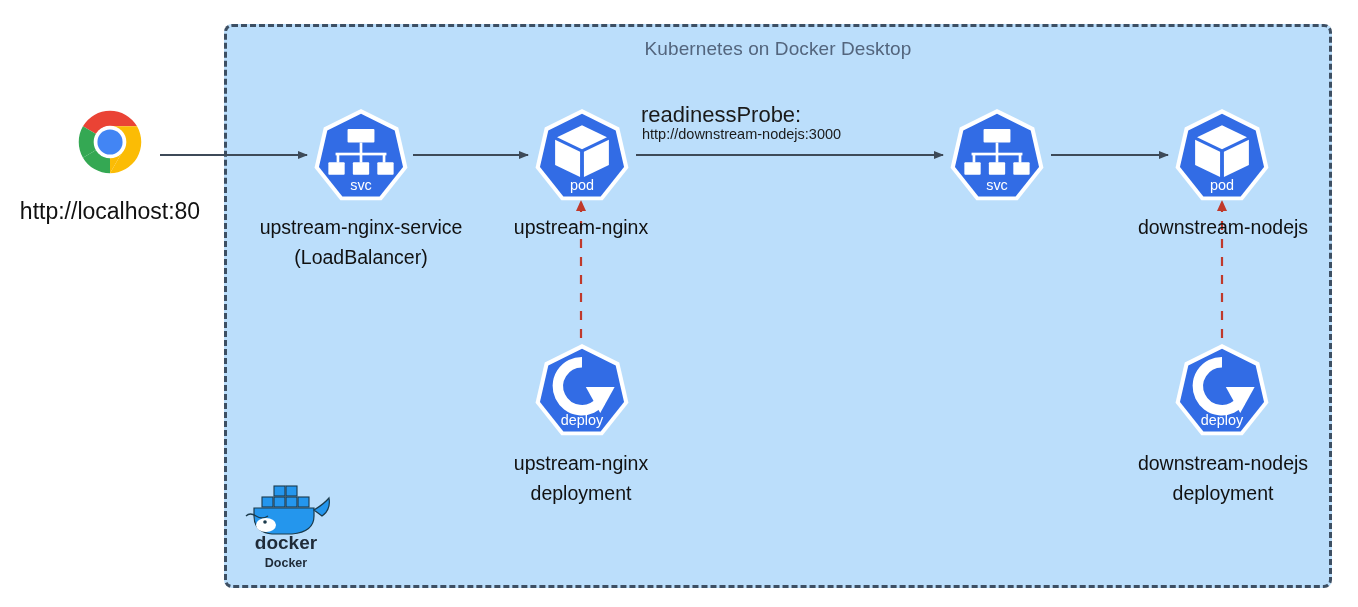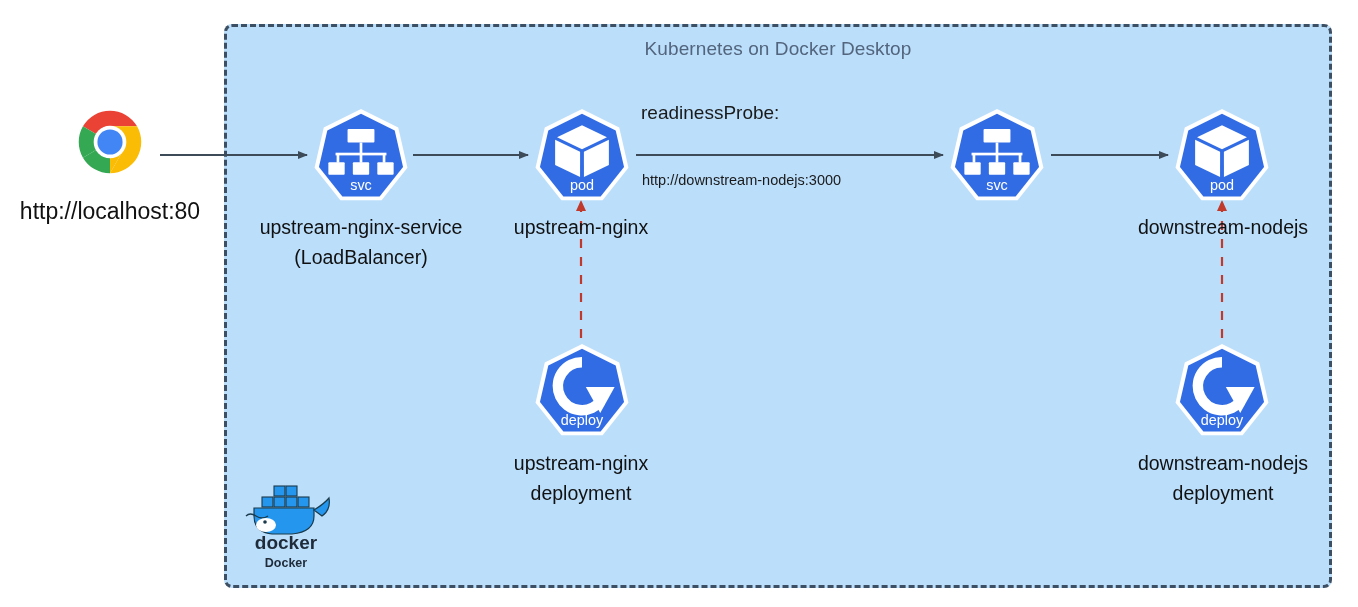--- a/index.html
+++ b/index.html
@@ -49,21 +49,21 @@
     font-size: 19.5px;
     color: #111111;
     line-height: 30px;
     white-space: pre-line;
   }
   .probe-label {
     position: absolute;
     color: #1a1a1a;
     line-height: 1.28;
   }
-  .probe-title { font-size: 19px; }
+  .probe-title { font-size: 22px; }
   .probe-url { font-size: 14.5px; }
   .browser-url {
     position: absolute;
     text-align: center;
     font-size: 23px;
     color: #111111;
   }
   .docker-caption {
     position: absolute;
     text-align: center;
@@ -222,21 +222,21 @@
         <path d="M50 21 A25 25 0 1 0 69.5 61.5" fill="none" stroke="#ffffff" stroke-width="11" stroke-linecap="butt"></path>
         <polygon points="54,47 84,47 69,74" fill="#ffffff"></polygon>
       </g>
       <text x="50" y="86" text-anchor="middle" fill="#ffffff" font-family="Liberation Sans, sans-serif" font-size="15">deploy</text>
     </svg>
   </div>
   <div class="node-label" style="left:1128px; top:448px; width:190px;">downstream-nodejs
 deployment</div>
 
   <div class="probe-label probe-title" style="left:641px; top:101px;">readinessProbe:</div>
-  <div class="probe-label probe-url" style="left:642px; top:125px;margin-top:46px;">http://downstream-nodejs:3000</div>
+  <div class="probe-label probe-url" style="left:642px; top:125px;">http://downstream-nodejs:3000</div>
 
   <div style="position:absolute; left:236px; top:476px; width:100px; height:76px;">
     <svg width="100" height="76" viewBox="0 0 100 76">
       <g>
         <g fill="#2496ed" stroke="#1b3a4b" stroke-width="1.1">
           <rect x="38" y="10" width="11" height="10"></rect>
           <rect x="50" y="10" width="11" height="10"></rect>
           <rect x="26" y="21" width="11" height="10"></rect>
           <rect x="38" y="21" width="11" height="10"></rect>
           <rect x="50" y="21" width="11" height="10"></rect>

